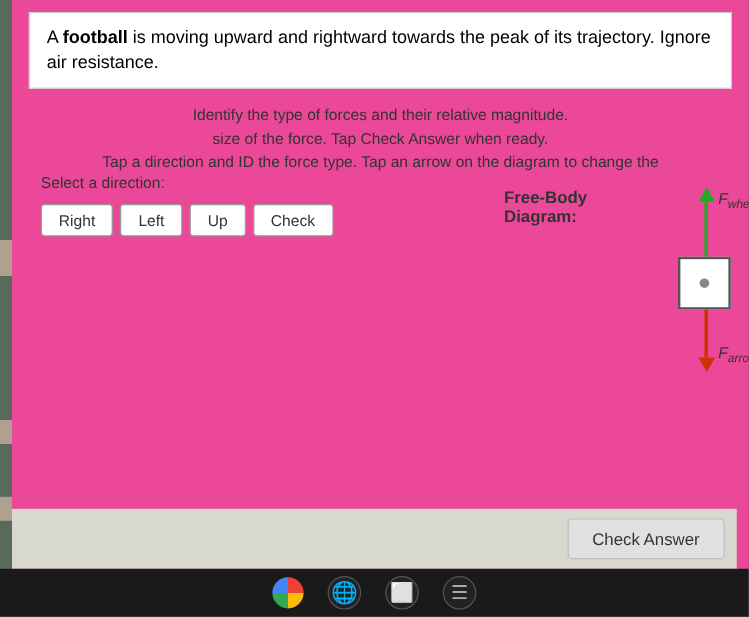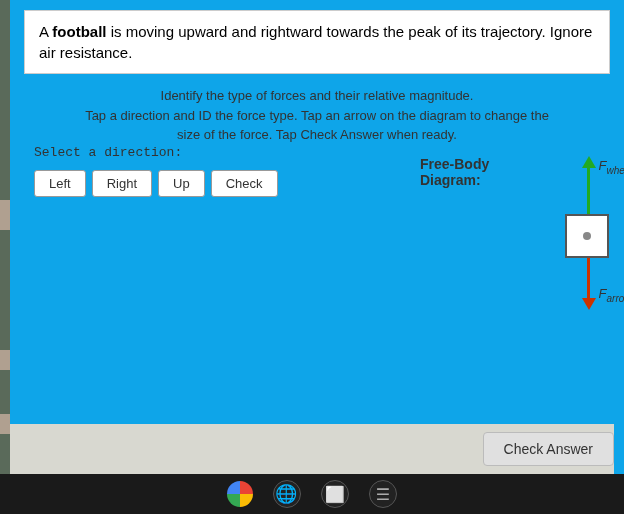--- a/index.html
+++ b/index.html
@@ -12,21 +12,21 @@
       overflow: hidden;
       position: relative;
     }
 
     .main-container {
       position: absolute;
       top: 0;
       left: 10px;
       right: 0;
       bottom: 40px;
-      background: #0ea5e9;
+      background: #ec4899;
       padding: 10px 14px 20px 14px;
     }
 
     .question-box {
       background: white;
       border: 1px solid #ccc;
       padding: 10px 14px;
       font-size: 15px;
       line-height: 1.4;
       margin-bottom: 12px;
@@ -53,21 +53,20 @@
 
     .left-panel {
       flex: 1;
       padding-left: 10px;
     }
 
     .select-direction-label {
       font-size: 13px;
       color: #333;
       margin-bottom: 10px;
-      font-family: Liberation Mono, monospace;
     }
 
     .direction-buttons {
       display: flex;
       flex-direction: row;
       gap: 6px;
     }
 
     .dir-btn {
       background: white;
@@ -202,21 +201,21 @@
       font-size: 10px;
     }
 
     .bottom-bar {
       position: absolute;
       bottom: 40px;
       right: 10px;
       left: 10px;
       display: flex;
       justify-content: flex-end;
-      padding: 8px 0;
+      padding: 8px 10px;
       background: #d8d8d0;
     }
 
     .check-answer-btn {
       background: #e0e0e0;
       border: 1px solid #bbb;
       border-radius: 4px;
       padding: 8px 20px;
       font-size: 14px;
       cursor: pointer;
@@ -280,30 +279,30 @@
 <body>
 
 <div class="main-container">
 
   <div class="question-box">
     <span>A </span><strong>football</strong><span> is moving upward and rightward towards the peak of its trajectory. Ignore air resistance.</span>
   </div>
 
   <div class="instructions">
     <div>Identify the type of forces and their relative magnitude.</div>
+    <div>size of the force. Tap Check Answer when ready.</div>
     <div>Tap a direction and ID the force type. Tap an arrow on the diagram to change the</div>
-    <div>size of the force. Tap Check Answer when ready.</div>
   </div>
 
   <div class="interaction-area">
     <div class="left-panel">
       <div class="select-direction-label">Select a direction:</div>
       <div class="direction-buttons">
+        <button class="dir-btn">Right</button>
         <button class="dir-btn">Left</button>
-        <button class="dir-btn">Right</button>
         <button class="dir-btn">Up</button>
         <button class="dir-btn">Check</button>
       </div>
     </div>
 
     <div class="right-panel">
       <div class="fbd-title">Free-Body Diagram:</div>
 
       <div class="fbd-diagram">
 

